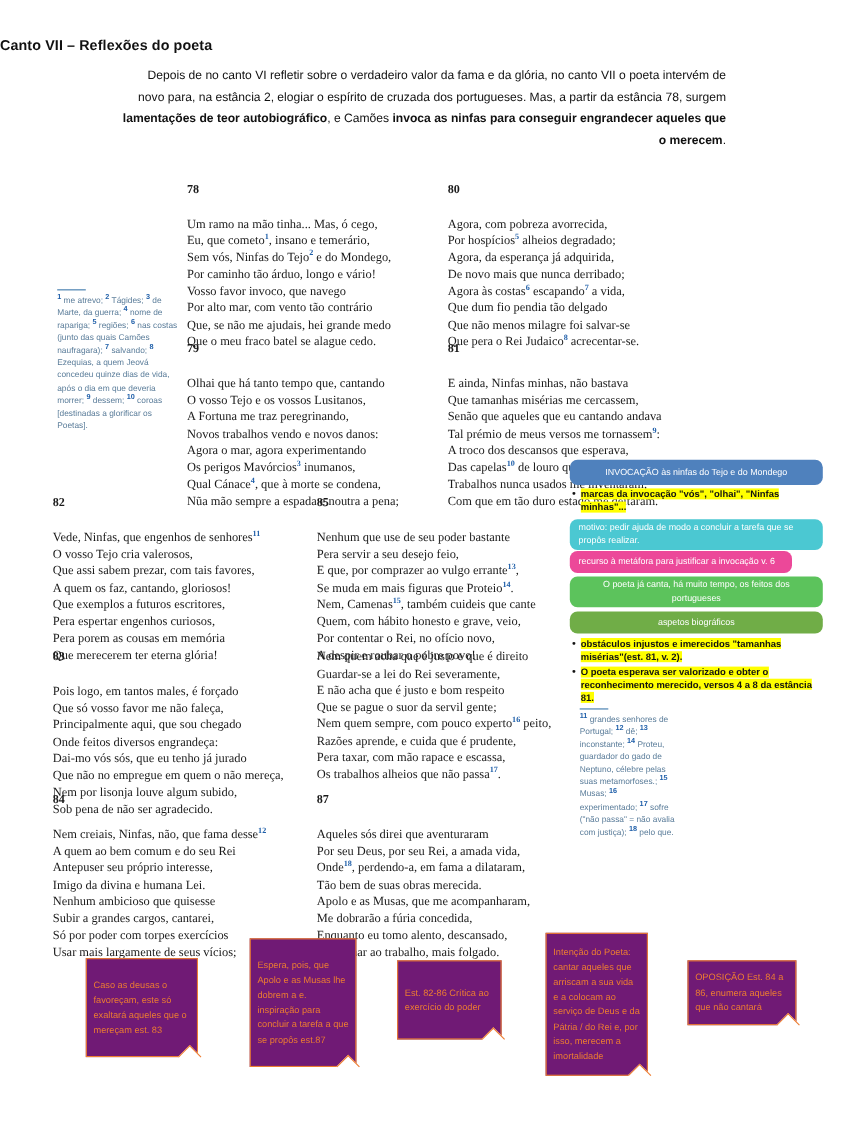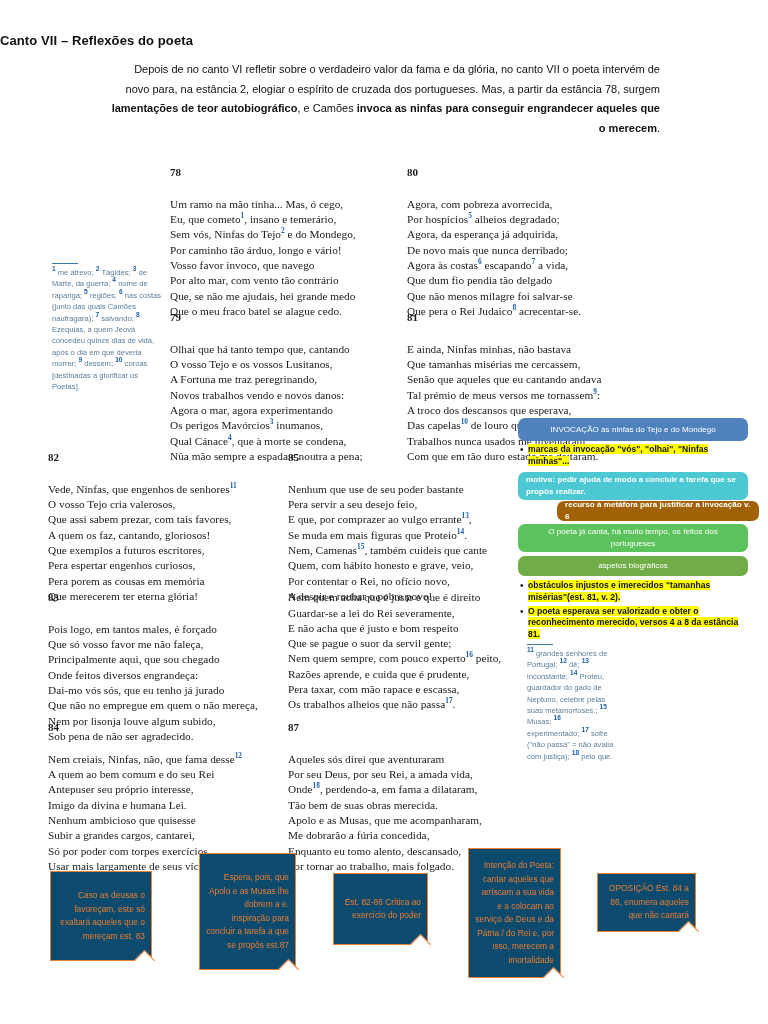--- a/index.html
+++ b/index.html
@@ -87,21 +87,20 @@
     line-height: 11.6px;
     padding: 4px 8px;
     display: flex;
     align-items: center;
     justify-content: center;
     text-align: center;
   }
   .box.left-align {
     justify-content: flex-start;
     text-align: left;
-    font-weight: bold;
   }
 
   .bullets {
     position: absolute;
     font-size: 8.6px;
     line-height: 11.8px;
     color: #111;
   }
   .bullets .bl {
     display: flex;
@@ -119,26 +118,27 @@
     -webkit-box-decoration-break: clone;
   }
 
   
   .note {
     position: absolute;
     border: 1.4px solid #ed7d31;
     color: #ed7d31;
     font-size: 8.4px;
     line-height: 13.5px;
-    text-align: right;
+    text-align: left;
     display: flex;
     align-items: center;
     justify-content: center;
     padding: 5px 6px;
-    background: #0c4a6e;
+    background: #701a75;
+    margin-left: 28px;
   }
   .note .fold {
     position: absolute;
     right: -1px; bottom: -1px;
     width: 15px; height: 15px;
     background: #fff;
     border-left: 1.4px solid #ed7d31;
     border-top: 1.4px solid #ed7d31;
     transform: rotate(45deg) translate(5px, 5px);
   }
@@ -216,21 +216,21 @@
   <div class="bl">
     <span class="dot">•</span>
     <span class="txt"><span class="hl">marcas da invocação "vós", "olhai", "Ninfas minhas"...</span></span>
   </div>
 </div>
 
 <div class="box left-align" style="left:518px; top:472px; width:230px; height:28px; background:#4bc8d2;">
   <span>motivo: pedir ajuda de modo a concluir a tarefa que se propôs realizar.</span>
 </div>
 
-<div class="box left-align" style="left:518px; top:501px; width:202px; height:20px; background:#a16207;margin-left:39px;">
+<div class="box left-align" style="left:518px; top:501px; width:202px; height:20px; background:#ec4899;">
   <span>recurso à  metáfora para justificar a invocação v. 6</span>
 </div>
 
 <div class="box" style="left:518px; top:524px; width:230px; height:28px; background:#5cc35c;">
   <span>O poeta já canta, há muito tempo, os feitos dos portugueses</span>
 </div>
 
 <div class="box" style="left:518px; top:556px; width:230px; height:20px; background:#70ad47;">
   <span>aspetos biográficos</span>
 </div>

